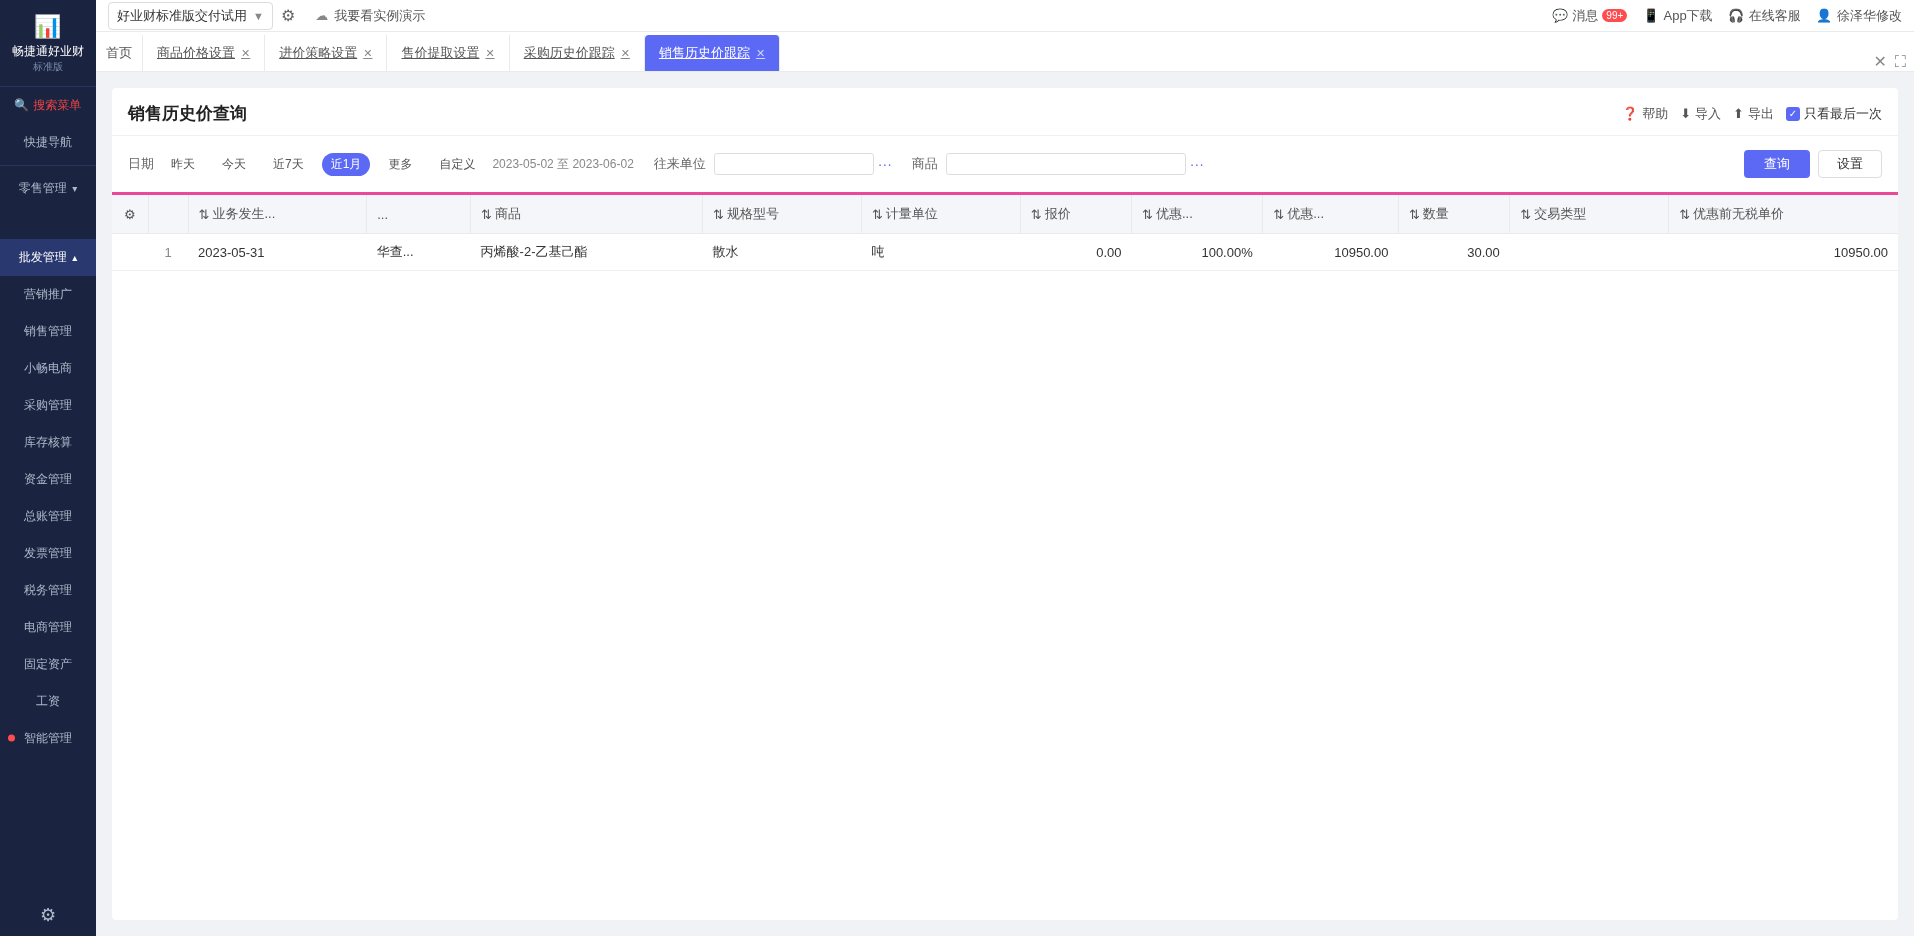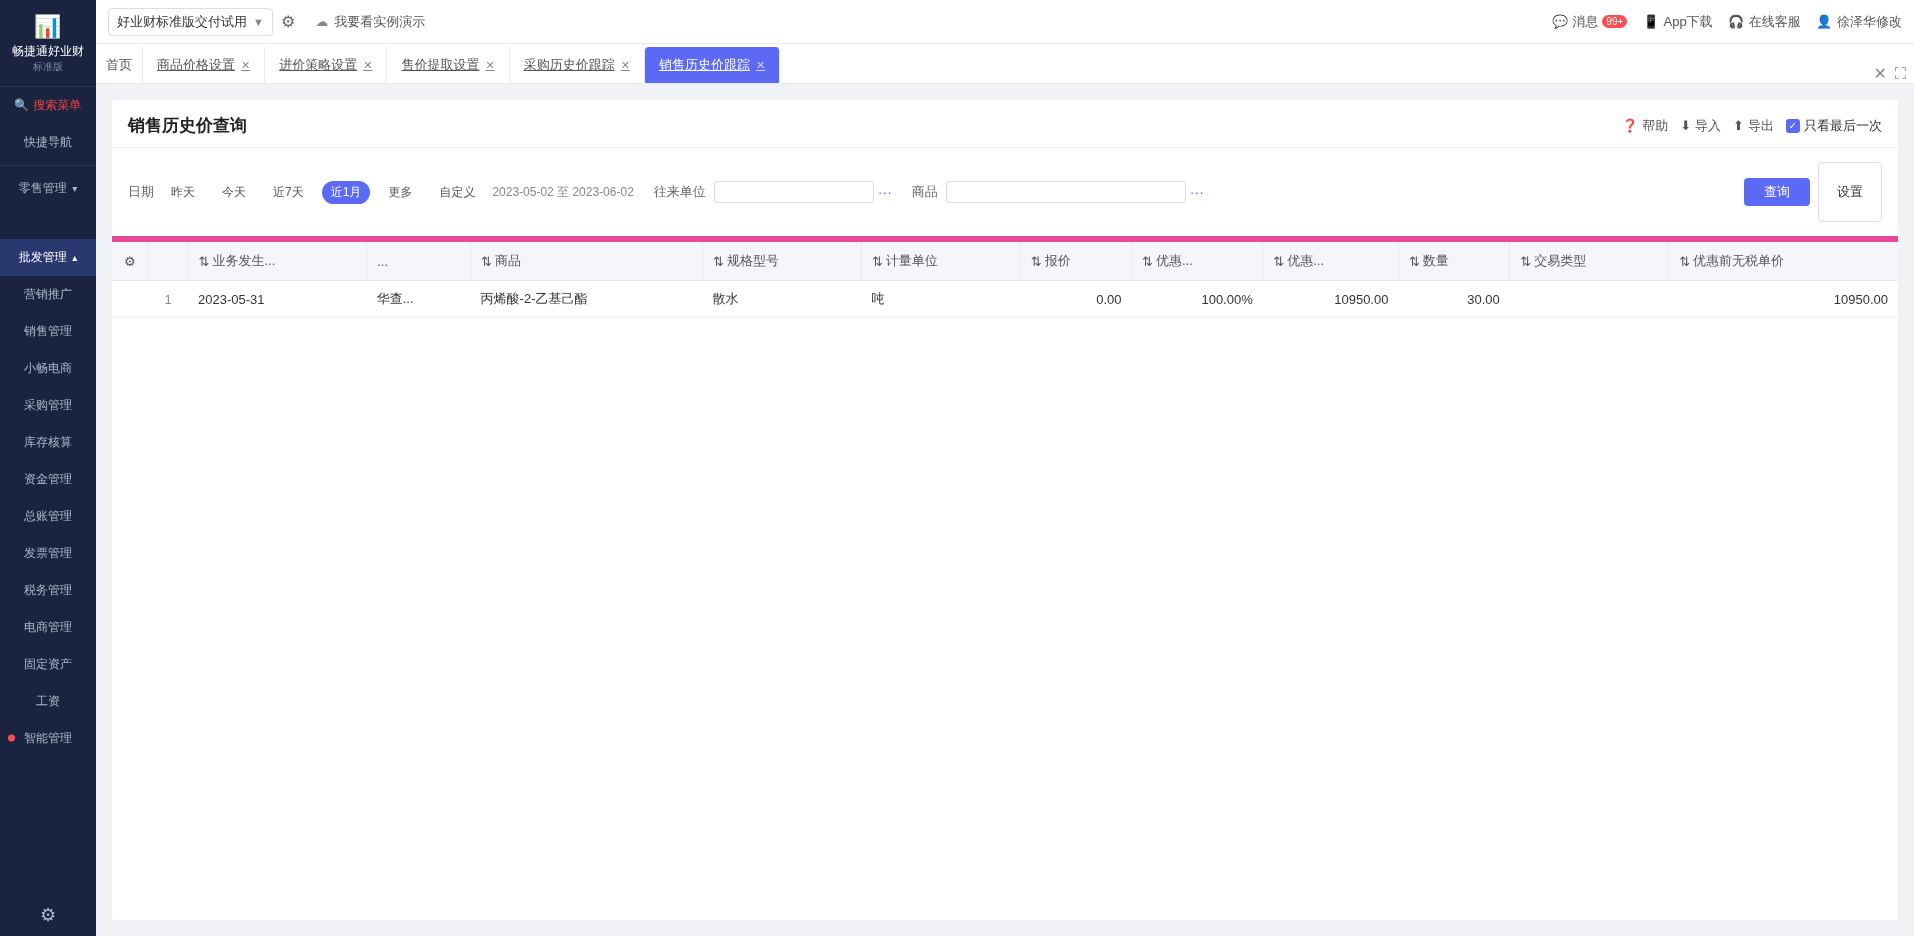--- a/index.html
+++ b/index.html
@@ -74,21 +74,21 @@
     .main-area {
       flex: 1;
       display: flex;
       flex-direction: column;
       overflow: hidden;
     }
 
     
     .topbar {
       background: #fff;
-      height: 44px;
+      height: 32px;
       display: flex;
       align-items: center;
       padding: 0 12px;
       border-bottom: 1px solid #e8eaec;
       flex-shrink: 0;
     }
     .topbar-app-selector {
       display: flex;
       align-items: center;
       gap: 6px;
@@ -269,21 +269,21 @@
       font-size: 10px;
     }
 
     
     .filter-area {
       padding: 14px 16px;
       display: flex;
       align-items: center;
       gap: 20px;
       flex-wrap: wrap;
-      border-bottom: 6px solid #ec4899;
+      border-bottom: 3px solid #ec4899;
     }
     .filter-group {
       display: flex;
       align-items: center;
       gap: 8px;
     }
     .filter-label {
       color: #666;
       font-size: 13px;
       white-space: nowrap;
@@ -342,21 +342,21 @@
       border-radius: 4px;
       padding: 5px 20px;
       font-size: 13px;
       cursor: pointer;
     }
     .btn-default {
       background: #fff;
       color: #333;
       border: 1px solid #ddd;
       border-radius: 4px;
-      padding: 20px 18px;
+      padding: 4px 18px;
       font-size: 13px;
       cursor: pointer;
     }
 
     
     .table-container {
       padding: 0 0;
       overflow-x: auto;
     }
     table {

